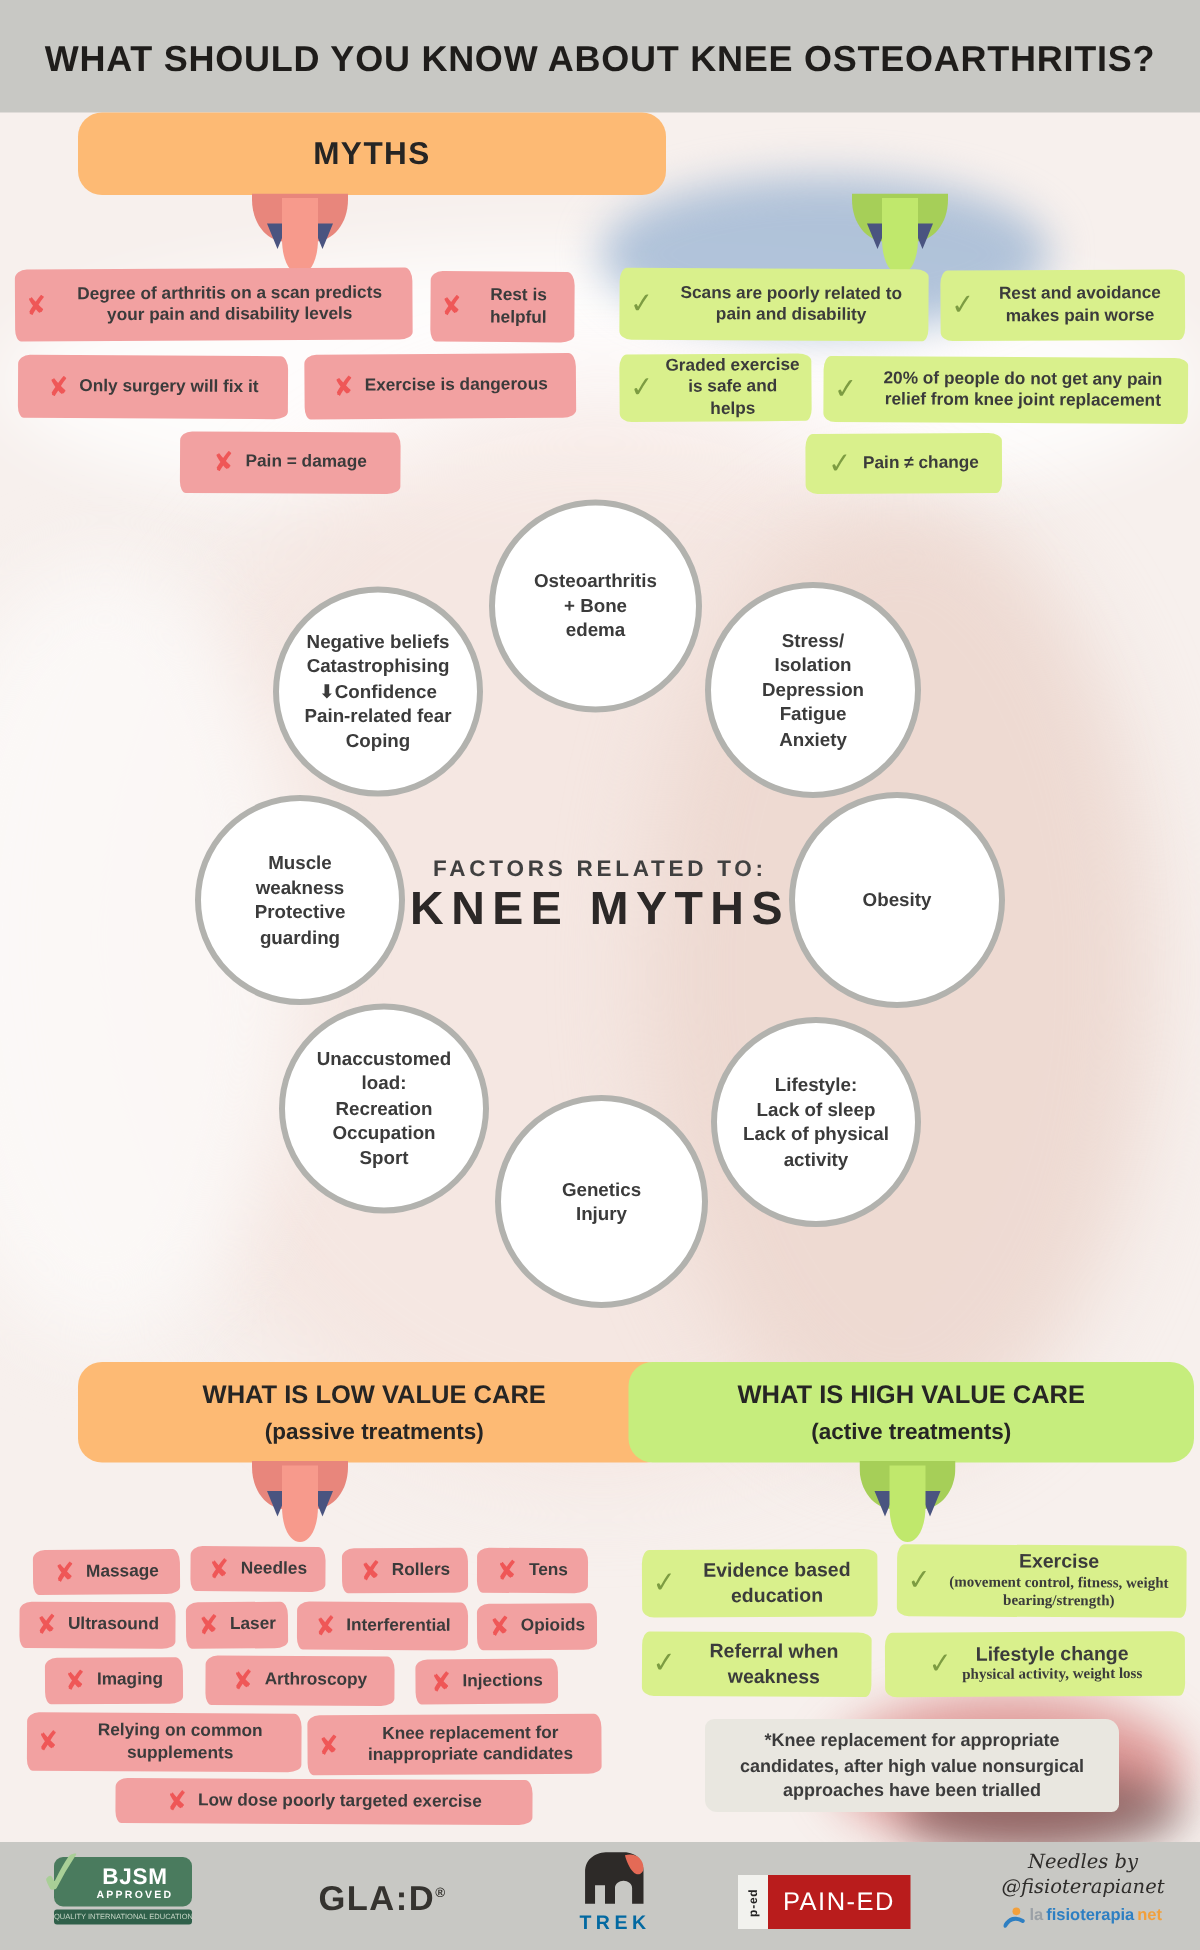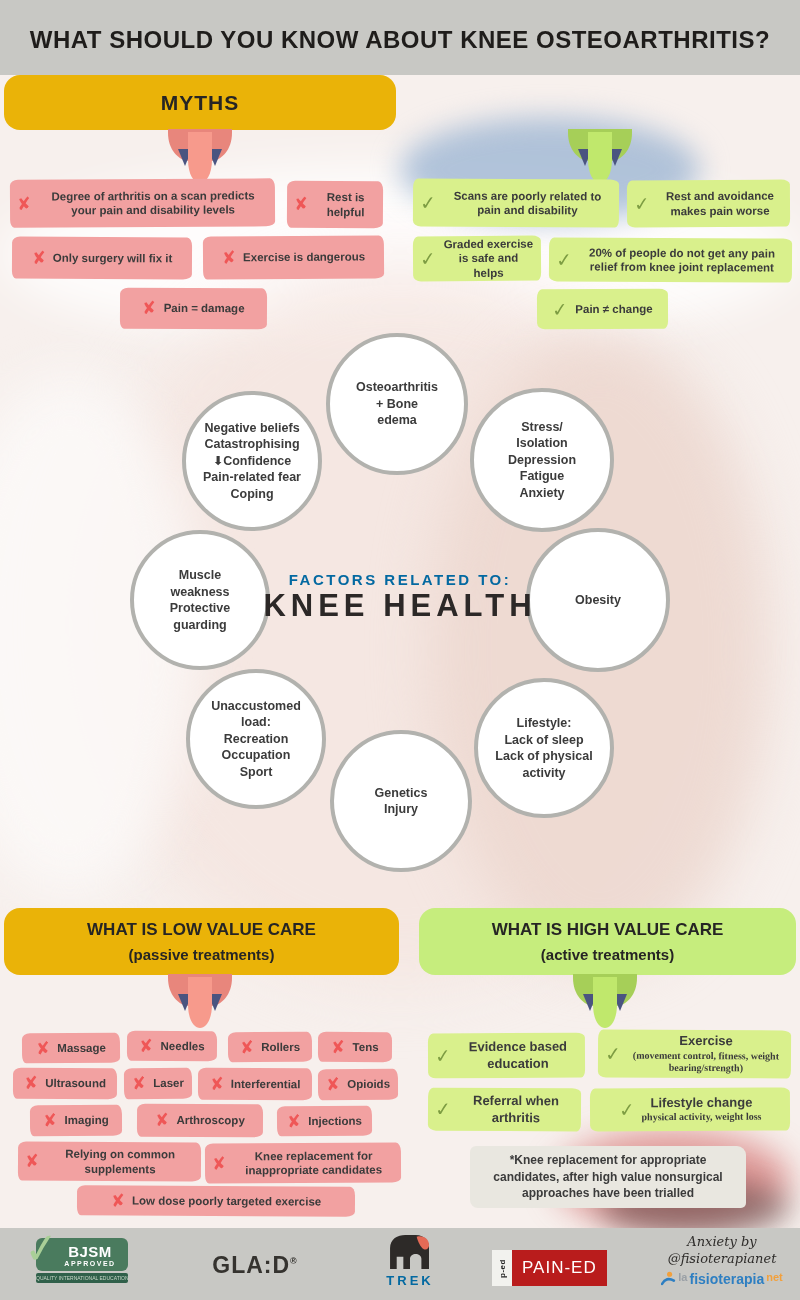--- a/index.html
+++ b/index.html
@@ -4,41 +4,41 @@
 <style>
   html,body{margin:0;padding:0;}
   .poster{position:relative;width:800px;height:1300px;background:#c8c8c4;overflow:hidden;
           font-family:"Liberation Sans","DejaVu Sans",sans-serif;}
   .photo{position:absolute;left:0;top:75px;width:800px;height:1153px;background:#f7f0ed;overflow:hidden;}
   .blob{position:absolute;border-radius:50%;}
   .title{position:absolute;top:26px;left:0;width:800px;text-align:center;font-size:24px;font-weight:bold;
          letter-spacing:.5px;color:#1f1d1b;}
   .hdr{position:absolute;border-radius:16px;display:flex;align-items:center;justify-content:center;
        font-weight:bold;color:#262524;}
-  .hdr-salmon{background:#eab308;}
+  .hdr-salmon{background:#fdba74;margin-left:48px;}
   .hdr-green{background:#c6ed7d;}
   .hdr1{font-size:21px;letter-spacing:1px;}
   .hdr2{flex-direction:column;line-height:1.55;}
   .h2a{font-size:17px;} .h2b{font-size:15px;}
   .arrow{position:absolute;}
   .mbox,.lbox{position:absolute;background:#f2a1a1;border-radius:8px 5px 9px 4px/6px 9px 5px 8px;
         display:flex;align-items:center;justify-content:center;gap:7px;color:#3b3b3b;font-weight:bold;
         text-align:center;padding:2px 7px;box-sizing:border-box;}
   .fbox,.hbox{position:absolute;background:#d9f08c;border-radius:5px 9px 4px 8px/9px 5px 8px 6px;
         display:flex;align-items:center;justify-content:center;gap:7px;color:#3b3b3b;font-weight:bold;
         text-align:center;padding:2px 7px;box-sizing:border-box;}
   .btxt{font-size:11.5px;line-height:1.25;}
   .lbox .btxt{font-size:11.5px;}
   .xmark{color:#ef5757;font-size:17px;transform:rotate(-7deg);flex:none;line-height:1;}
   .check{color:#7d9c42;font-size:19px;transform:rotate(-4deg);flex:none;line-height:1;}
   .circle{position:absolute;background:#fff;border:4px solid #b2b2ae;border-radius:50%;box-sizing:border-box;
         display:flex;align-items:center;justify-content:center;text-align:center;}
   .circle span{white-space:pre-line;font-weight:bold;color:#3b3b3b;font-size:12.5px;line-height:1.32;}
   .kicker{position:absolute;left:250px;top:571px;width:300px;text-align:center;font-size:15px;font-weight:bold;
-        letter-spacing:2.5px;color:#0369a1;}
+        letter-spacing:2.5px;color:#404040;}
   .big{position:absolute;left:225px;top:588px;width:350px;text-align:center;font-size:31px;font-weight:bold;
         letter-spacing:5px;color:#2c2827;}
   .hcol{display:flex;flex-direction:column;align-items:center;}
   .htitle{font-size:13px;line-height:1.25;}
   .hsub{font-size:10px;line-height:1.25;font-family:Liberation Serif, serif;}
   .hsub:empty{display:none;}
   .note{position:absolute;background:#e9e7e0;border-radius:6px 9px 5px 8px;display:flex;align-items:center;
         justify-content:center;text-align:center;font-weight:bold;font-size:12px;color:#3b3b3b;
         padding:4px 10px;box-sizing:border-box;line-height:1.4;}
   
@@ -56,21 +56,21 @@
   .trek-label{font-size:13px;font-weight:bold;letter-spacing:3px;color:#0369a1;margin-top:-2px;}
   .pained{position:absolute;left:492px;top:1250px;display:flex;align-items:stretch;height:36px;}
   .pained-side{background:#f2f2ee;width:20px;display:flex;align-items:center;justify-content:center;}
   .pained-side span{transform:rotate(-90deg);font-size:8px;font-weight:bold;color:#222;letter-spacing:.5px;}
   .pained-main{background:#b91c1c;color:#fff;font-size:17px;letter-spacing:1px;display:flex;align-items:center;
         padding:0 10px;}
   .designed{position:absolute;left:644px;top:1234px;width:156px;text-align:center;color:#2e2c2a;}
   .d1,.d2{font-size:13px;font-family:"DejaVu Serif",serif;font-style:italic;line-height:1.3;}
   .brandrow{display:flex;align-items:flex-start;justify-content:center;gap:2px;margin-top:3px;}
   .brand-la{color:#9aa0a6;font-size:11px;font-weight:bold;}
-  .brand-main{color:#2e7fc2;font-size:14px;font-weight:bold;}
+  .brand-main{color:#2e7fc2;font-size:11px;font-weight:bold;}
   .brand-net{color:#f2a03c;font-size:11px;font-weight:bold;}
 </style>
 </head>
 <body>
 
 <div class="poster">
 
   <div class="photo">
     <div class="blob" style="left:0;top:90px;width:800px;height:180px;background:rgba(255,255,255,.8);filter:blur(22px);"></div>
     <div class="blob" style="left:400px;top:42px;width:300px;height:105px;background:rgba(163,186,213,.85);filter:blur(14px);"></div>
@@ -182,21 +182,21 @@
 Lack of sleep
 Lack of physical
 activity</span>
     </div>
   <div class="circle" style="left:330px;top:730px;width:142px;height:142px">
     <span>Genetics
 Injury</span>
     </div>
 
   <div class="kicker">FACTORS RELATED TO:</div>
-  <div class="big">KNEE HEALTH</div>
+  <div class="big">KNEE MYTHS</div>
 
   <div class="hdr hdr-salmon hdr2" style="left:4px;top:908px;width:395px;height:67px">
     <span class="h2a">WHAT IS LOW VALUE CARE</span>
     <span class="h2b">(passive treatments)</span>
   </div>
   <div class="hdr hdr-green hdr2" style="left:419px;top:908px;width:377px;height:67px">
     <span class="h2a">WHAT IS HIGH VALUE CARE</span>
     <span class="h2b">(active treatments)</span>
   </div>
 
@@ -279,21 +279,21 @@
   <div class="hbox" style="left:598px;top:1030px;width:193px;height:48px;transform:rotate(.3deg)">
     <span class="check">✓</span>
     <span class="hcol">
         <span class="htitle">Exercise</span>
         <span class="hsub">(movement control, fitness, weight bearing/strength)</span>
       </span>
     </div>
   <div class="hbox" style="left:428px;top:1088px;width:153px;height:43px;transform:rotate(.3deg)">
     <span class="check">✓</span>
     <span class="hcol">
-        <span class="htitle">Referral when arthritis</span>
+        <span class="htitle">Referral when weakness</span>
       </span>
     </div>
   <div class="hbox" style="left:590px;top:1088px;width:200px;height:43px;transform:rotate(-.3deg)">
     <span class="check">✓</span>
     <span class="hcol">
         <span class="htitle">Lifestyle change</span>
         <span class="hsub">physical activity, weight loss</span>
       </span>
     </div>
 
@@ -323,21 +323,21 @@
   </div>
 
   <div class="pained">
     <div class="pained-side">
         <span>p-ed</span>
       </div>
     <div class="pained-main">PAIN-ED</div>
   </div>
 
   <div class="designed">
-    <div class="d1">Anxiety by</div>
+    <div class="d1">Needles by</div>
     <div class="d2">@fisioterapianet</div>
     <div class="brandrow">
       <svg width="15" height="15" viewBox="0 0 14 14">
         <circle cx="8" cy="3" r="2.4" fill="#f2a03c"></circle>
         <path d="M1 12 Q5 5 12 9" stroke="#2e7fc2" stroke-width="2.4" fill="none" stroke-linecap="round"></path>
       </svg>
       <span class="brand-la">la</span>
         <span class="brand-main">fisioterapia</span>
         <span class="brand-net">net</span>
     </div>

